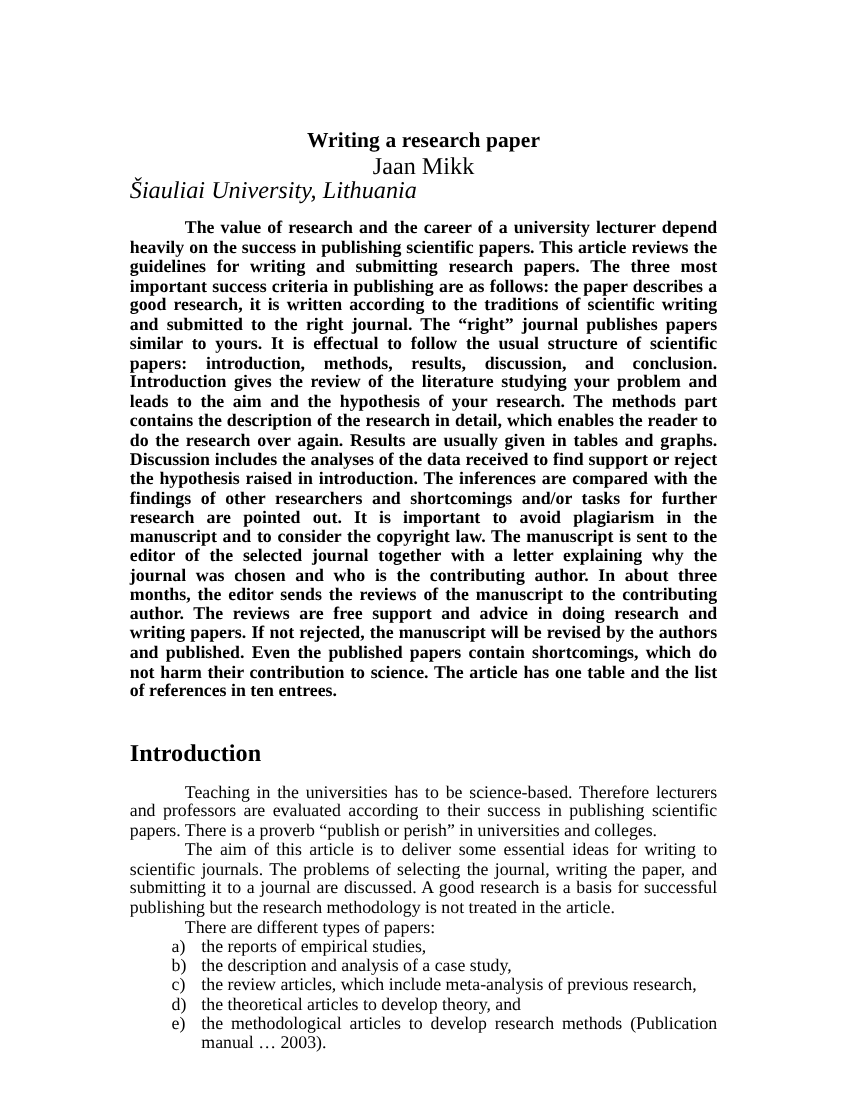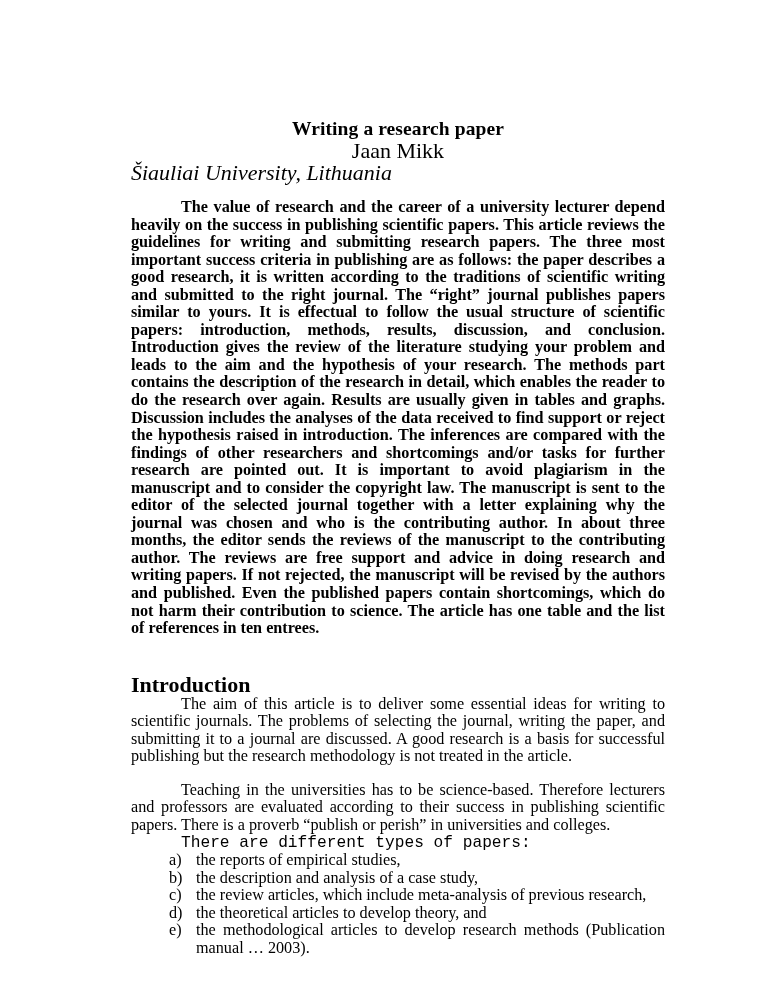--- a/index.html
+++ b/index.html
@@ -14,21 +14,20 @@
     color: #000000;
     position: relative;
     overflow: hidden;
   }
   .page {
     width: 746px;
     height: 994px;
     box-sizing: border-box;
     padding: 12px;
     position: relative;
-    margin-left: 13px;
   }
   .content {
     position: absolute;
     left: 118px;
     top: 0;
     width: 534px;
   }
   .doc-title {
     font-size: 19.5px;
     font-weight: bold;
@@ -87,21 +86,20 @@
   }
   .body-para.first-intro {
     padding-top: 16px;
   }
   .lead-in {
     font-size: 16.2px;
     text-align: left;
     margin: 0;
     line-height: 17.55px;
     text-indent: 50px;
-    font-family: Liberation Mono, monospace;
   }
   .letter-list {
     list-style: none;
     margin: 0;
     padding: 0;
   }
   .letter-list li {
     font-size: 16.2px;
     line-height: 17.55px;
     display: flex;
@@ -133,23 +131,23 @@
 
     <div class="author">Jaan Mikk</div>
 
     <div class="affiliation">Šiauliai University, Lithuania</div>
 
 
     <p class="abstract-body">The value of research and the career of a university lecturer depend heavily on the success in publishing scientific papers. This article reviews the guidelines for writing and submitting research papers. The three most important success criteria in publishing are as follows: the paper describes a good research, it is written according to the traditions of scientific writing and submitted to the right journal. The “right” journal publishes papers similar to yours. It is effectual to follow the usual structure of scientific papers: introduction, methods, results, discussion, and conclusion. Introduction gives the review of the literature studying your problem and leads to the aim and the hypothesis of your research. The methods part contains the description of the research in detail, which enables the reader to do the research over again. Results are usually given in tables and graphs. Discussion includes the analyses of the data received to find support or reject the hypothesis raised in introduction. The inferences are compared with the findings of other researchers and shortcomings and/or tasks for further research are pointed out. It is important to avoid plagiarism in the manuscript and to consider the copyright law. The manuscript is sent to the editor of the selected journal together with a letter explaining why the journal was chosen and who is the contributing author. In about three months, the editor sends the reviews of the manuscript to the contributing author. The reviews are free support and advice in doing research and writing papers. If not rejected, the manuscript will be revised by the authors and published. Even the published papers contain shortcomings, which do not harm their contribution to science. The article has one table and the list of references in ten entrees.</p>
 
     <h2 class="section-heading">Introduction</h2>
 
+    <p class="body-para first-intro">Teaching in the universities has to be science-based. Therefore lecturers and professors are evaluated according to their success in publishing scientific papers. There is a proverb “publish or perish” in universities and colleges.</p>
+
     <p class="body-para">The aim of this article is to deliver some essential ideas for writing to scientific journals. The problems of selecting the journal, writing the paper, and submitting it to a journal are discussed. A good research is a basis for successful publishing but the research methodology is not treated in the article.</p>
-
-    <p class="body-para first-intro">Teaching in the universities has to be science-based. Therefore lecturers and professors are evaluated according to their success in publishing scientific papers. There is a proverb “publish or perish” in universities and colleges.</p>
 
     <p class="lead-in">There are different types of papers:</p>
 
     <ol class="letter-list">
       <li>
         <span class="marker">a)</span>
         <span class="item-text">the reports of empirical studies,</span>
       </li>
       <li>
         <span class="marker">b)</span>

